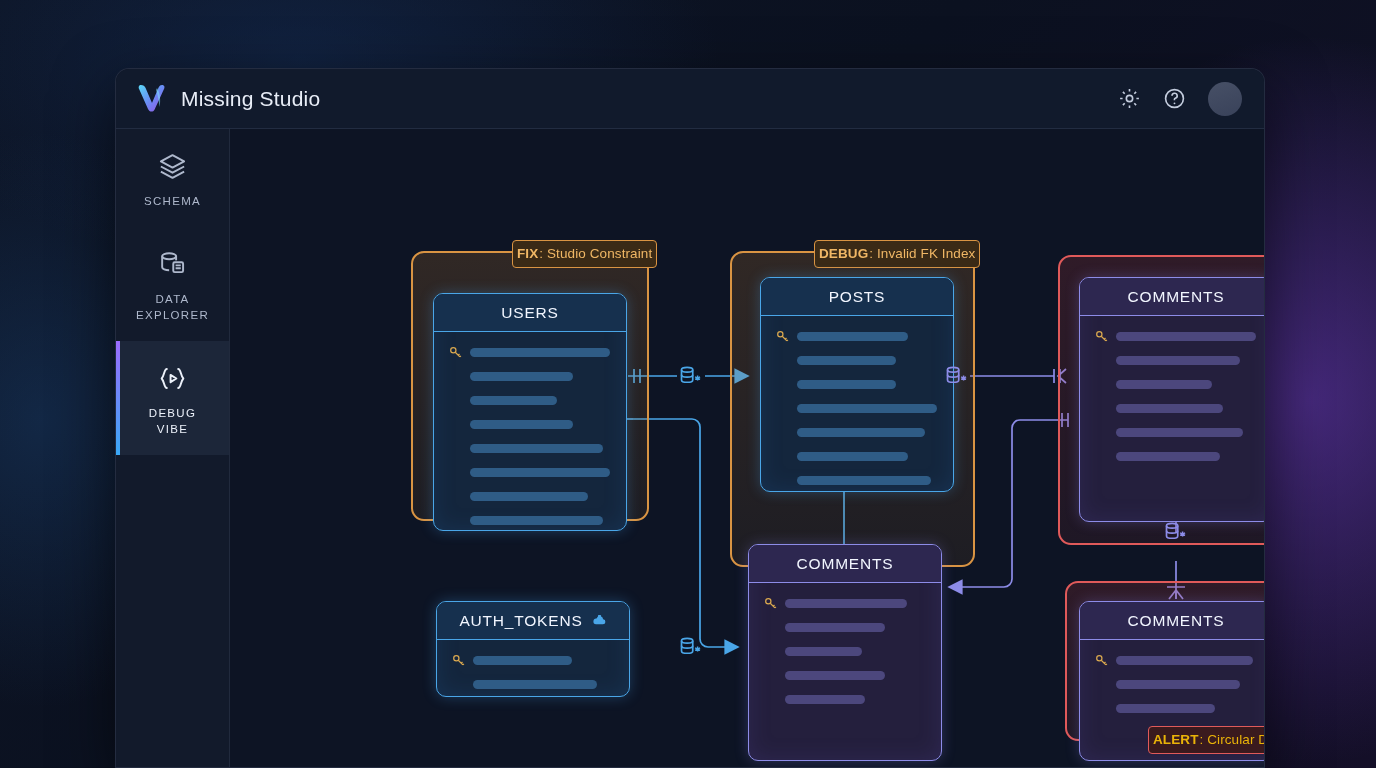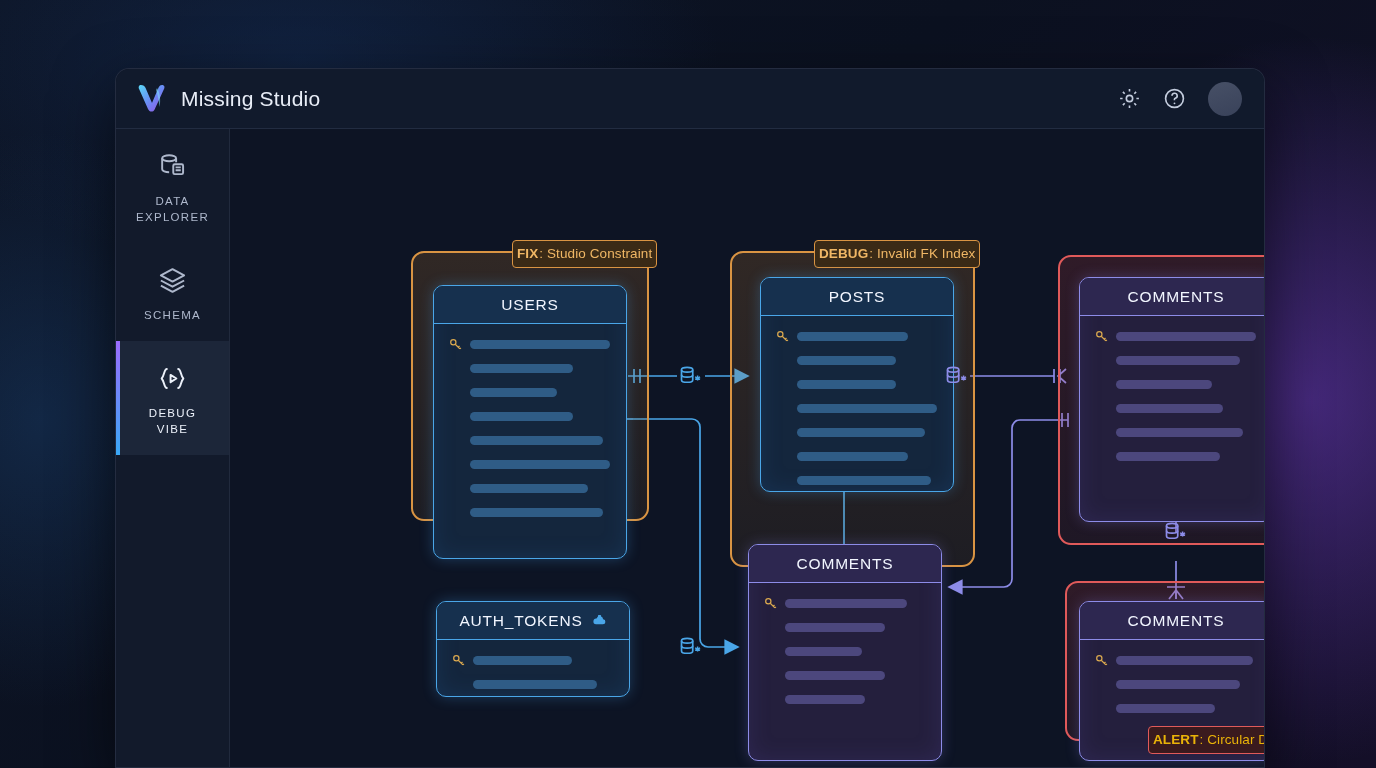--- a/index.html
+++ b/index.html
@@ -130,41 +130,41 @@
         <circle cx="12" cy="17" r="0.95" fill="currentColor" stroke="none"></circle>
       </svg>
       <div id="avatar"></div>
     </div>
   </div>
 
   <div id="sidebar">
 
     <div class="nav-item">
       <div class="nav-icon">
+        <svg width="31" height="31" viewBox="0 0 24 24" fill="none" stroke="currentColor" stroke-width="1.5" stroke-linejoin="round">
+          <path d="M12 3.2 21 8 12 12.8 3 8z"></path>
+            <path d="M3 12 12 16.8 21 12"></path>
+            <path d="M3 16 12 20.8 21 16"></path>
+        </svg>
+      </div>
+      <div class="nav-label">SCHEMA</div>
+    </div>
+
+    <div class="nav-item">
+      <div class="nav-icon">
         <svg width="31" height="31" viewBox="0 0 24 24" fill="none" stroke="currentColor" stroke-width="1.5">
           <ellipse cx="9.4" cy="5.6" rx="5.4" ry="2.3"></ellipse>
           <path d="M4 5.6v8.6c0 1.27 2.42 2.3 5.4 2.3"></path>
           <path d="M14.8 5.6v3.2"></path>
           <rect x="12.6" y="10.3" width="7.6" height="7.6" rx="1.1"></rect>
           <path d="M14.4 12.7h4M14.4 14.9h4"></path>
         </svg>
       </div>
       <div class="nav-label">DATA</div>
       <div class="nav-label">EXPLORER</div>
-    </div>
-
-    <div class="nav-item">
-      <div class="nav-icon">
-        <svg width="31" height="31" viewBox="0 0 24 24" fill="none" stroke="currentColor" stroke-width="1.5" stroke-linejoin="round">
-          <path d="M12 3.2 21 8 12 12.8 3 8z"></path>
-            <path d="M3 12 12 16.8 21 12"></path>
-            <path d="M3 16 12 20.8 21 16"></path>
-        </svg>
-      </div>
-      <div class="nav-label">SCHEMA</div>
     </div>
 
     <div class="nav-item active">
       <div class="nav-icon">
         <svg width="31" height="31" viewBox="0 0 24 24" fill="none" stroke="currentColor" stroke-width="1.5" stroke-linecap="round" stroke-linejoin="round">
           <path d="M7.6 4.6C5.4 4.6 5.9 9.6 3.6 12c2.3 2.4 1.8 7.4 4 7.4"></path>
           <path d="M16.4 4.6c2.2 0 1.7 5 4 7.4-2.3 2.4-1.8 7.4-4 7.4"></path>
           <path d="M10.5 9.2 15 12l-4.5 2.8z"></path>
         </svg>
       </div>
@@ -215,21 +215,21 @@
         <path d="M1052 247 H1092 a8 8 0 0 1 8 8 V610 a8 8 0 0 1 -8 8 H1053" stroke="#e05a5a" marker-end="url(#rb)"></path>
         <path d="M1060 247 H1053" stroke="#e05a5a" marker-end="url(#rb)"></path>
       </g>
     </svg>
 
     <div class="group amber" style="left:181px; top:122px; width:238px; height:270px;"></div>
     <div class="badge amber" style="left:242px; top:111px;">
       <span class="kw">FIX</span>
       <span>: Studio Constraint</span>
     </div>
-    <div class="tbl blue" style="left:203px; top:156px; width:194px; height:274px;">
+    <div class="tbl blue" style="left:203px; top:164px; width:194px; height:238px;">
       <div class="tbl-head">
         <span>USERS</span>
       </div>
       <div class="tbl-body">
         <div class="fld">
             <span class="keyslot">
           <svg width="15" height="15" viewBox="0 0 24 24" fill="none" stroke="#d9a84f" stroke-width="2">
                 <circle cx="8.5" cy="8.5" r="4.2"></circle>
                 <path d="M11.6 11.6 L19 19 M16.4 16.4 l2-2 M19 19 l1.6-1.6"></path>
               </svg>

